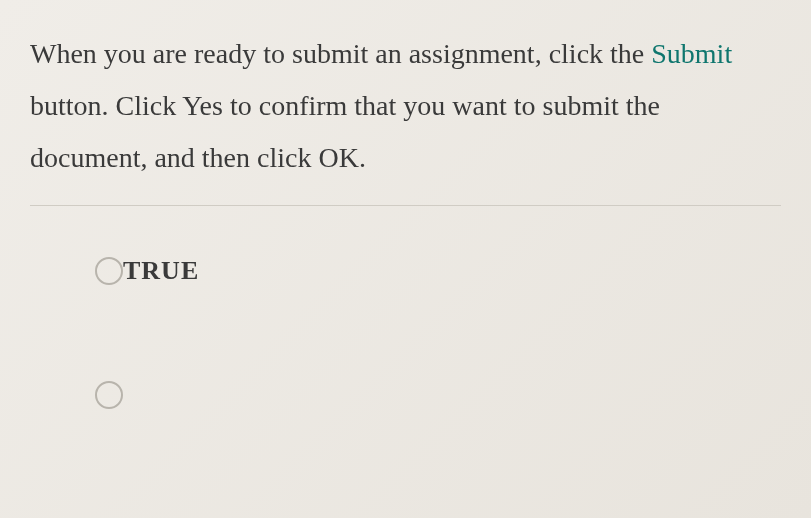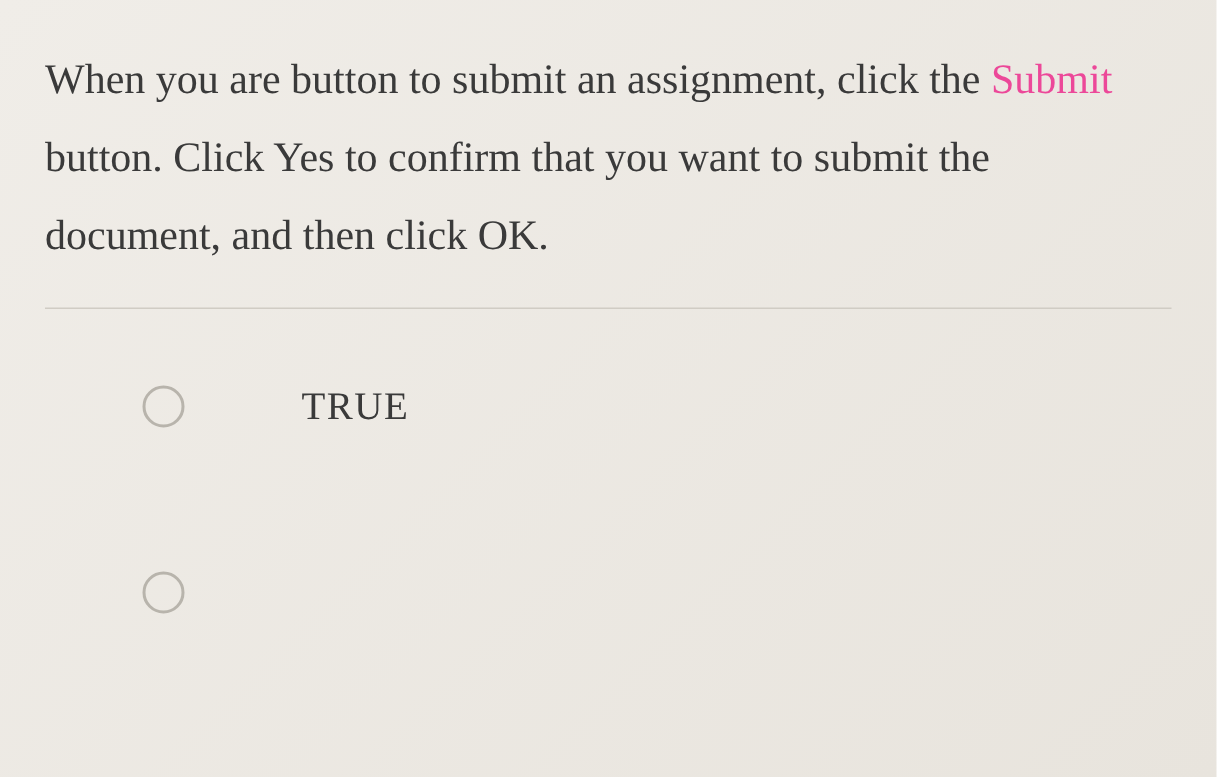--- a/index.html
+++ b/index.html
@@ -17,21 +17,21 @@
       overflow: hidden;
     }
     .question-text {
       font-size: 28px;
       line-height: 1.85;
       color: #3a3a3a;
       font-weight: 500;
       margin-bottom: 22px;
     }
     .highlight {
-      color: #ec4899;
+      color: #0f766e;
     }
     .divider {
       border: none;
       border-top: 1px solid #d0ccc4;
       margin-bottom: 50px;
     }
     .option-row {
       display: flex;
       align-items: center;
       margin-bottom: 95px;
@@ -42,30 +42,29 @@
       height: 28px;
       border: 2px solid #b8b4ac;
       border-radius: 50%;
       background: transparent;
       flex-shrink: 0;
       cursor: pointer;
     }
     .option-label {
       font-size: 26px;
       color: #3a3a3a;
-      margin-left: 78px;
       letter-spacing: 1px;
-      font-weight: 400;
+      font-weight: 700;
     }
   </style>
 </head>
 <body>
 
 <div class="question-text">
-  <span>When you are button to submit an assignment, click the </span><span class="highlight">Submit</span><span> button. Click Yes to confirm that you want to submit the document, and then click OK.</span>
+  <span>When you are ready to submit an assignment, click the </span><span class="highlight">Submit</span><span> button. Click Yes to confirm that you want to submit the document, and then click OK.</span>
 </div>
 
 <hr class="divider">
 
 <div class="option-row">
   <div class="radio-circle"></div>
   <span class="option-label">TRUE</span>
 </div>
 
 <div class="option-row">

